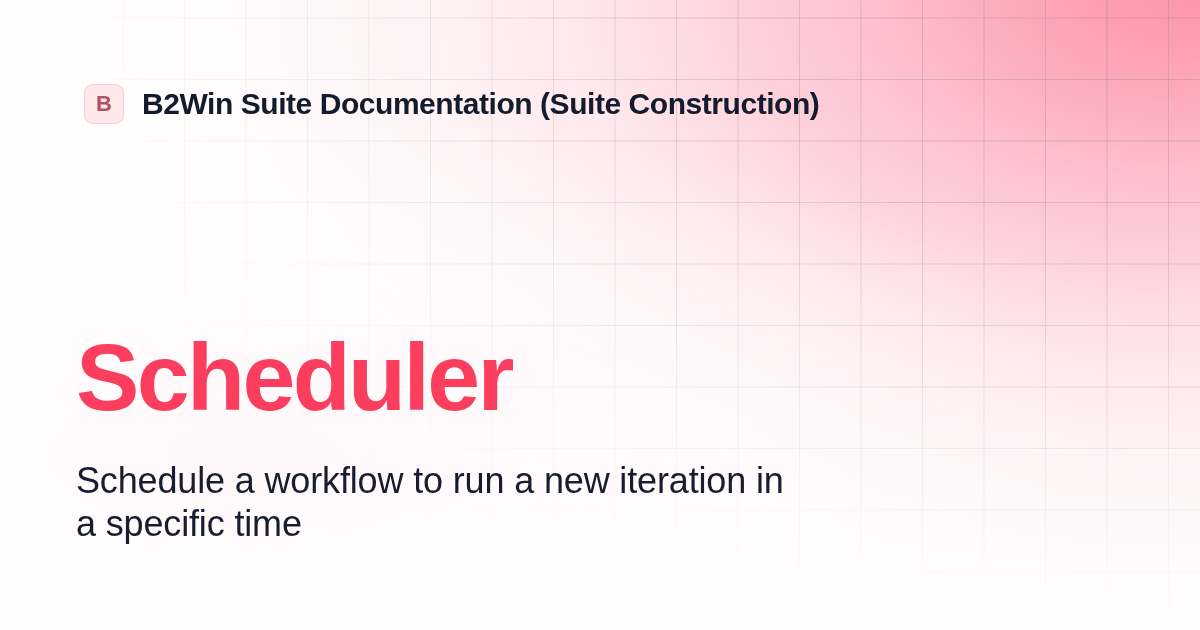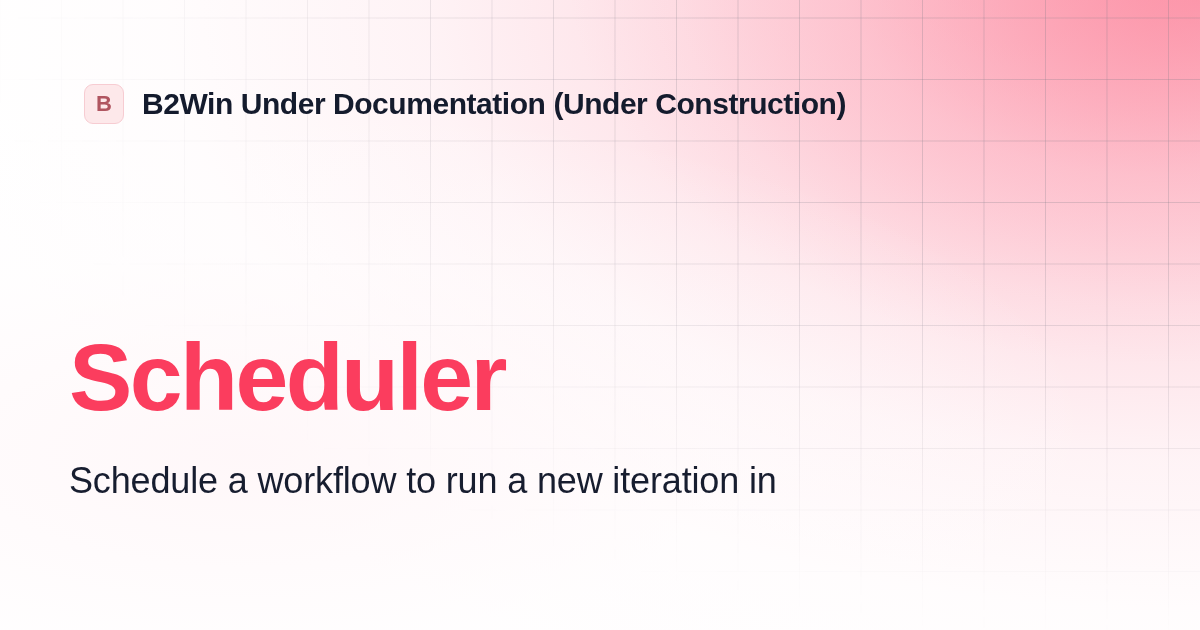--- a/index.html
+++ b/index.html
@@ -126,21 +126,21 @@
     font-weight: 700;
     color: #141b2d;
     letter-spacing: -0.45px;
     line-height: 1;
     white-space: nowrap;
   }
 
   
   .hero {
     position: absolute;
-    left: 69px;
+    left: 76px;
     top: 330px;
     width: 900px;
   }
 
   .hero-title {
     font-size: 95px;
     font-weight: 700;
     color: #fb3d5e;
     letter-spacing: -2.6px;
     line-height: 1;
@@ -170,24 +170,25 @@
   <div class="bg-layer bg-bloom"></div>
   <div class="bg-layer bg-haze"></div>
   <div class="bg-layer bg-grid"></div>
 
   <div class="content">
 
     <div class="brand-row">
       <div class="brand-badge">
         <span class="brand-badge-letter">B</span>
       </div>
-      <div class="brand-title">B2Win Under Documentation (Under Construction)</div>
+      <div class="brand-title">B2Win Suite Documentation (Suite Construction)</div>
     </div>
 
     <div class="hero">
       <h1 class="hero-title">Scheduler</h1>
       <p class="hero-subtitle">
         <span class="hero-subtitle-line">Schedule a workflow to run a new iteration in</span>
+        <span class="hero-subtitle-line">a specific time</span>
       </p>
     </div>
 
   </div>
 </div>
 
 </body></html>

